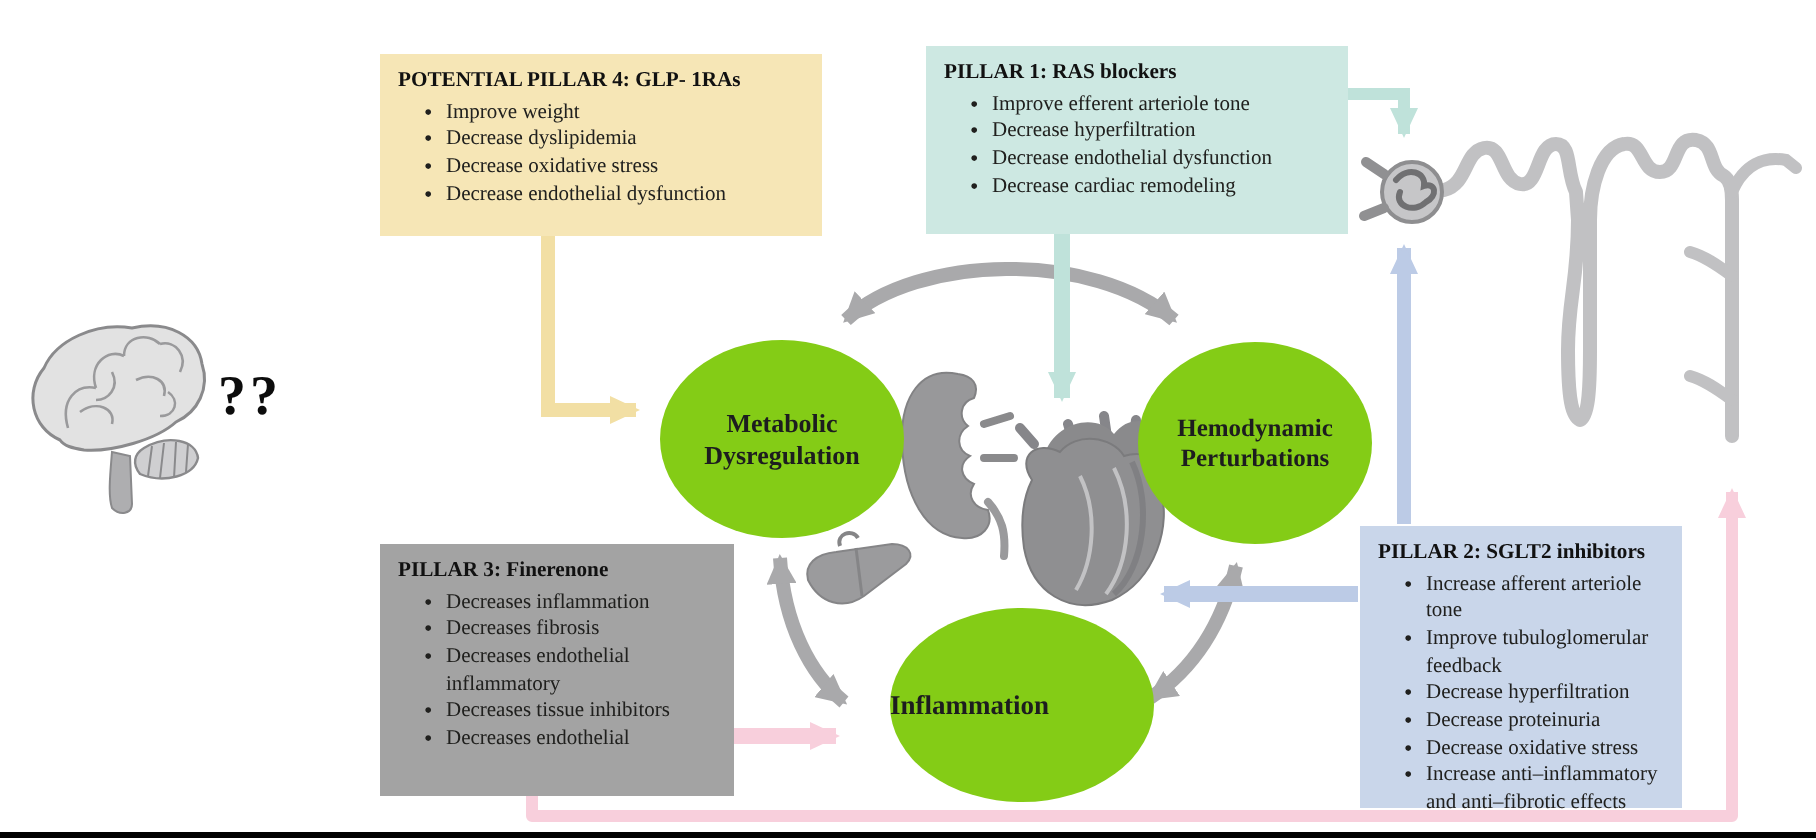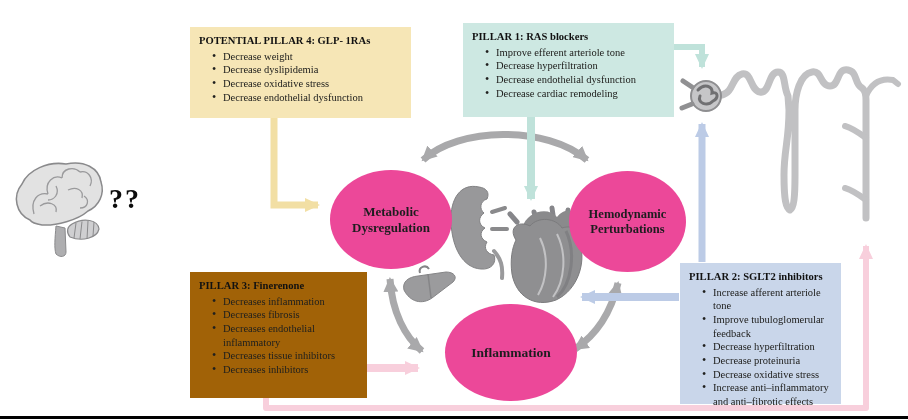--- a/index.html
+++ b/index.html
@@ -10,24 +10,24 @@
   #connector-layer { position:absolute; left:0; top:0; z-index:1; }
   .box { position:absolute; z-index:3; box-sizing:border-box; padding:7px 6px 6px 9px;
          color:#20201e; font-size:10.5px; line-height:1.3; }
   .box-title { font-weight:bold; font-size:10.6px; color:#111; margin-bottom:2px; letter-spacing:0; }
   .box ul { margin:0; padding:0 0 0 13px; list-style:none; }
   .box li { position:relative; padding-left:11px; }
   .box li::before { content:"\2022"; position:absolute; left:0; top:-1px; font-size:12px; }
   #pillar4-box { left:190px; top:27px;  width:221px; height:91px;  background:#f6e6b6; }
   #pillar1-box { left:463px; top:23px;  width:211px; height:94px;  background:#cde8e2; }
   #pillar1-box li { padding-right:14px; }
-  #pillar3-box { left:190px; top:272px; width:177px; height:126px; background:#a16207; }
+  #pillar3-box { left:190px; top:272px; width:177px; height:126px; background:#a3a3a3; }
   #pillar2-box { left:680px; top:263px; width:161px; height:141px; background:#c9d6ea; }
-  .circle { position:absolute; z-index:2; border-radius:50%; background:#ec4899;
-            display:flex; align-items:center; justify-content:center; text-align:center;
+  .circle { position:absolute; z-index:2; border-radius:50%; background:#84cc16;
+            display:flex; align-items:center; text-align:center;
             font-weight:bold; color:#1d1d1f; }
   #metabolic-circle    { left:330px; top:170px; width:122px; height:99px;  font-size:13px; padding:0 10px; box-sizing:border-box;}
   #hemodynamic-circle  { left:569px; top:171px; width:117px; height:101px; font-size:12.5px; padding:0 10px; box-sizing:border-box;}
   #inflammation-circle { left:445px; top:304px; width:132px; height:97px;  font-size:13.5px; }
   #question-marks { position:absolute; left:109px; top:183px; z-index:3;
                     font-size:28px; font-weight:bold; color:#0c0c0c; letter-spacing:2px; }
   #bottom-border { position:absolute; left:0; top:416px; width:908px; height:3px;
                    background:#000; z-index:4; }
 </style>
 </head>
@@ -106,21 +106,21 @@
       <path d="M866,96 C872,82 882,78 893,80 L898,84" fill="none" stroke="#c1c1c3" stroke-width="6" stroke-linecap="round"></path>
       <circle cx="706" cy="96" r="15" fill="#c6c6c8" stroke="#8e8e90" stroke-width="2"></circle>
       <path d="M698,90 C704,83 713,86 712,93 C718,91 719,98 713,101 C707,107 697,103 700,96" fill="none" stroke="#707072" stroke-width="3" stroke-linecap="round"></path>
       <path d="M692,87 L683,81 M692,104 L682,108" stroke="#909092" stroke-width="5" stroke-linecap="round"></path>
     </g>
   </svg>
 
   <div class="box" id="pillar4-box">
     <div class="box-title">POTENTIAL PILLAR 4: GLP- 1RAs</div>
     <ul>
-      <li>Decrease weight</li>
+      <li>Improve weight</li>
       <li>Decrease dyslipidemia</li>
       <li>Decrease oxidative stress</li>
       <li>Decrease endothelial dysfunction</li>
     </ul>
   </div>
 
   <div class="box" id="pillar1-box">
     <div class="box-title">PILLAR 1: RAS blockers</div>
     <ul>
       <li>Improve efferent arteriole tone</li>
@@ -130,21 +130,21 @@
     </ul>
   </div>
 
   <div class="box" id="pillar3-box">
     <div class="box-title">PILLAR 3: Finerenone</div>
     <ul>
       <li>Decreases inflammation</li>
       <li>Decreases fibrosis</li>
       <li>Decreases endothelial inflammatory</li>
       <li>Decreases tissue inhibitors</li>
-      <li>Decreases inhibitors</li>
+      <li>Decreases endothelial</li>
     </ul>
   </div>
 
   <div class="box" id="pillar2-box">
     <div class="box-title">PILLAR 2: SGLT2 inhibitors</div>
     <ul>
       <li>Increase afferent arteriole tone</li>
       <li>Improve tubuloglomerular feedback</li>
       <li>Decrease hyperfiltration</li>
       <li>Decrease proteinuria</li>

